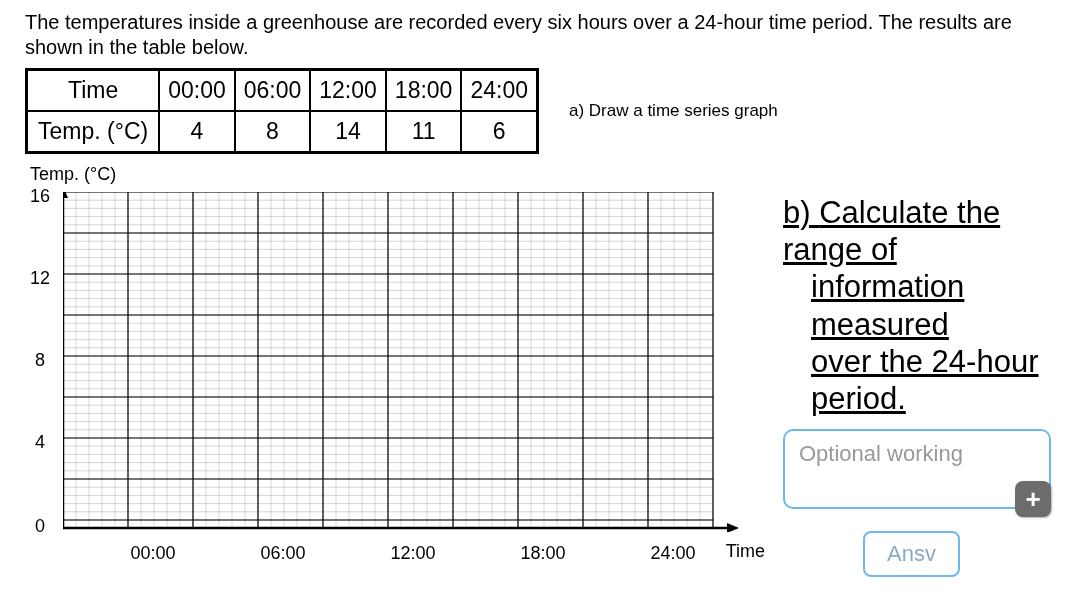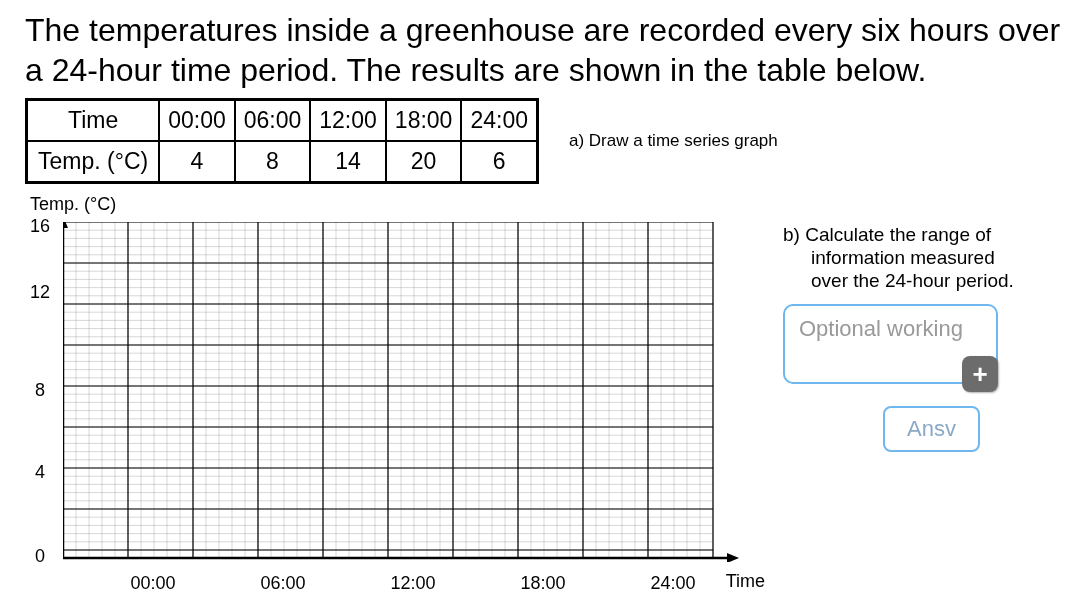--- a/index.html
+++ b/index.html
@@ -10,21 +10,21 @@
     body {
       font-family: Arial, Helvetica, sans-serif;
       background: #fff;
       width: 1086px;
       height: 611px;
       position: relative;
       padding: 10px 25px;
       color: #000;
     }
     .intro-text {
-      font-size: 32px;
+      font-size: 20px;
       line-height: 1.25;
       margin-bottom: 8px;
     }
     .top-row {
       display: flex;
       align-items: center;
       gap: 30px;
     }
     .data-table {
       border-collapse: collapse;
@@ -88,36 +88,37 @@
     .grid-svg {
       position: absolute;
       left: 38px;
       top: 28px;
     }
     .right-col {
       flex: 1;
       padding-top: 30px;
     }
     .part-b {
-      font-size: 19px;
+      font-size: 31px;
       line-height: 1.2;
+      text-decoration: underline;
     }
     .part-b .indent {
       padding-left: 28px;
       display: block;
     }
     .working-box {
       margin-top: 12px;
       border: 2px solid #6fb8ef;
       border-radius: 10px;
       padding: 10px 14px;
       height: 80px;
       position: relative;
       background: #fff;
-      width: 215px;
+      width: 268px;
     }
     .working-placeholder {
       color: #999;
       font-size: 22px;
     }
     .plus-badge {
       position: absolute;
       right: -2px;
       bottom: -10px;
       width: 36px;
@@ -127,21 +128,21 @@
       display: flex;
       align-items: center;
       justify-content: center;
       color: #fff;
       font-size: 26px;
       font-weight: bold;
       box-shadow: 1px 1px 2px rgba(0,0,0,0.3);
     }
     .answer-btn {
       margin-top: 22px;
-      margin-left: 100px;
+      margin-left: 80px;
       border: 2px solid #6fb8ef;
       border-radius: 8px;
       padding: 8px 22px;
       font-size: 22px;
       color: #8aa9c7;
       background: #fff;
       display: inline-block;
       cursor: pointer;
     }
   </style>
@@ -159,21 +160,21 @@
       <td>06:00</td>
       <td>12:00</td>
       <td>18:00</td>
       <td>24:00</td>
     </tr>
     <tr>
       <td>Temp. (°C)</td>
       <td>4</td>
       <td>8</td>
       <td>14</td>
-      <td>20</td>
+      <td>11</td>
       <td>6</td>
     </tr>
   </tbody>
     </table>
 
   <div class="part-a">
     <span>a) </span><span>Draw a time series graph</span>
   </div>
 </div>
 
@@ -306,21 +307,21 @@
           <line x1="0" x2="650" y1="328" y2="328"></line>
         </g>
 
       <line x1="0" y1="0" x2="0" y2="336" stroke="#000" stroke-width="2.5"></line>
       <line x1="0" y1="336" x2="670" y2="336" stroke="#000" stroke-width="2.5"></line>
       <polygon points="0,-6 -5,6 5,6" fill="#000" transform="translate(0,0)"></polygon>
       <polygon points="676,336 664,331 664,341" fill="#000"></polygon>
     </svg>
 
     <div class="y-label" style="top:22px">16</div>
-    <div class="y-label" style="top:88px">12</div>
+    <div class="y-label" style="top:104px">12</div>
     <div class="y-label" style="top:186px">8</div>
     <div class="y-label" style="top:268px">4</div>
     <div class="y-label" style="top:352px">0</div>
 
     <div class="x-label" style="left:128px">00:00</div>
     <div class="x-label" style="left:258px">06:00</div>
     <div class="x-label" style="left:388px">12:00</div>
     <div class="x-label" style="left:518px">18:00</div>
     <div class="x-label" style="left:648px">24:00</div>
 

